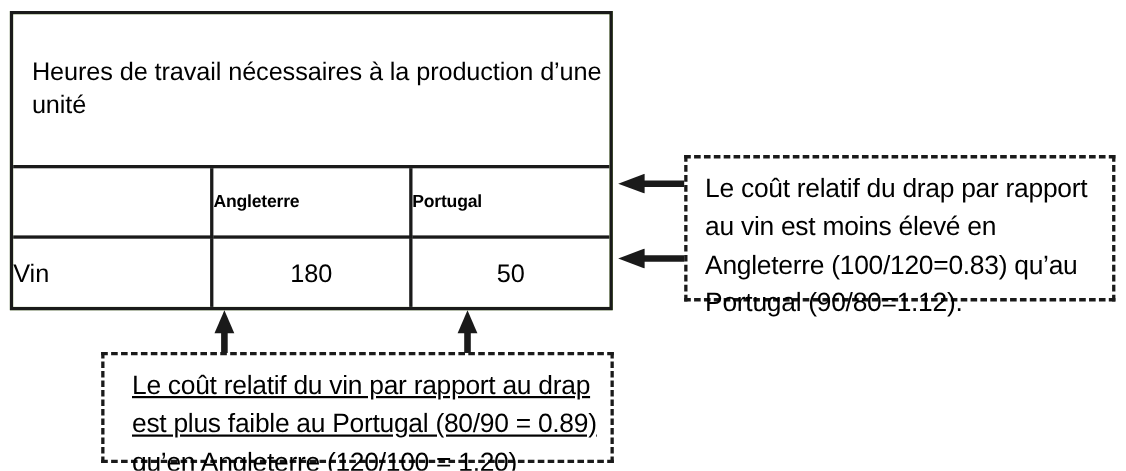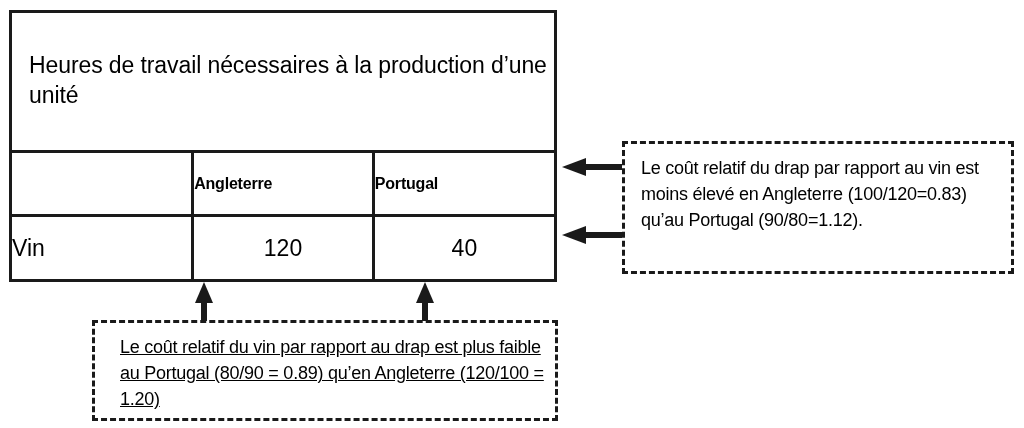--- a/index.html
+++ b/index.html
@@ -81,21 +81,21 @@
     font-size: 23px;
     text-align: center;
   }
 
   
   .annot {
     position: absolute;
     border: 3px dashed #1a1a1a;
     box-sizing: border-box;
     background: #ffffff;
-    font-size: 18px;
+    font-size: 24px;
     line-height: 1.45;
     letter-spacing: -0.25px;
   }
   #annot-right {
     left: 622px;
     top: 141px;
     width: 392px;
     height: 133px;
     padding: 11px 10px 0 16px;
   }
@@ -123,22 +123,22 @@
         <tr>
       <td class="title-cell" colspan="3">Heures de travail nécessaires à la production d’une unité</td>
     </tr>
     <tr class="hdr-row">
       <td class="col-label col-div"></td>
       <td class="col-eng col-div hdr-text">Angleterre</td>
       <td class="col-por hdr-text">Portugal</td>
     </tr>
     <tr class="body-row">
       <td class="col-label col-div row-label">Vin</td>
-      <td class="col-eng col-div num">120</td>
-      <td class="col-por num">40</td>
+      <td class="col-eng col-div num">180</td>
+      <td class="col-por num">50</td>
     </tr>
   </tbody>
     </table>
 </div>
 
 <div class="annot" id="annot-right">
   <span>Le coût relatif du drap par rapport au vin est moins élevé en Angleterre (100/120=0.83) qu’au Portugal (90/80=1.12).</span>
 </div>
 
 <div class="annot" id="annot-bottom">

